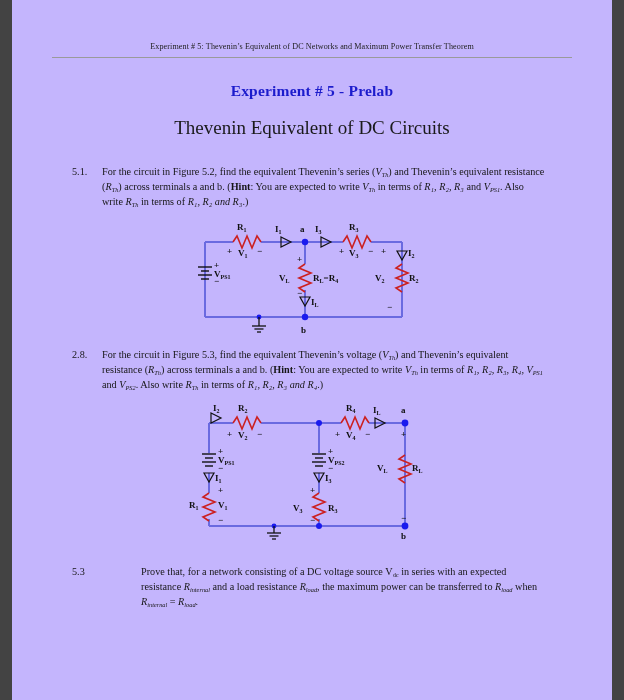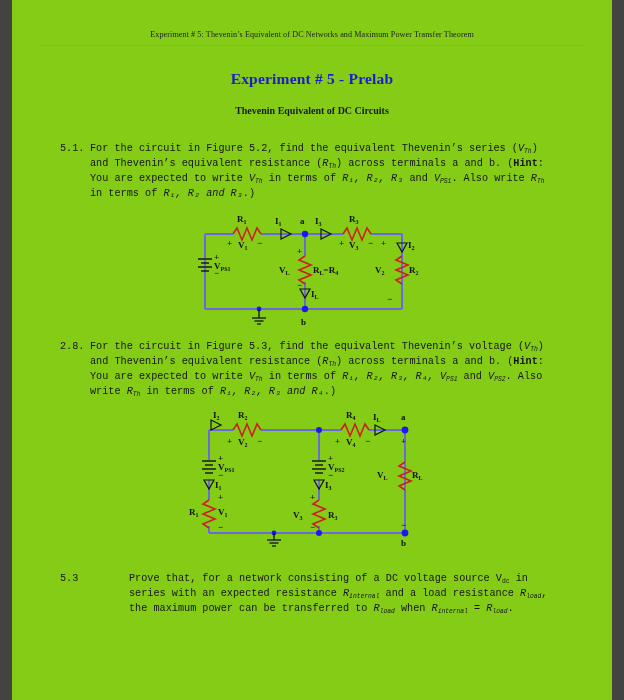--- a/index.html
+++ b/index.html
@@ -19,23 +19,23 @@
     height: 700px;
     background: #434343;
     box-sizing: border-box;
   }
   .page {
     position: absolute;
     left: 12px;
     top: 0;
     width: 600px;
     height: 700px;
-    background: #84cc16;
+    background: #c4b5fd;
     box-sizing: border-box;
-    padding: 0;
+    padding: 12px;
     overflow: hidden;
   }
   .running-head {
     text-align: center;
     font-size: 8.1px;
     color: #222;
     padding-top: 30px;
     letter-spacing: 0.1px;
     font-family: "Liberation Serif", serif;
   }
@@ -49,31 +49,30 @@
     text-align: center;
     color: #1c1ccc;
     font-weight: bold;
     font-size: 15.5px;
     margin-top: 24px;
     letter-spacing: 0.2px;
   }
   .title-sub {
     text-align: center;
     color: #1a1a1a;
-    font-weight: bold;
-    font-size: 10px;
+    font-weight: normal;
+    font-size: 19px;
     margin-top: 17px;
   }
   .problem {
     display: flex;
     margin: 0 53px 0 48px;
     font-size: 10.2px;
     color: #161616;
     line-height: 1.47;
-    font-family: Liberation Mono, monospace;
   }
   .p51 { margin-top: 26px; }
   .p52 { margin-top: 10px; }
   .p53 { margin-top: 24px; gap: 39px; }
   .pnum {
     width: 30px;
     flex: 0 0 30px;
     font-size: 10.2px;
   }
   .pbody { flex: 1 1 auto; text-align: left; }

